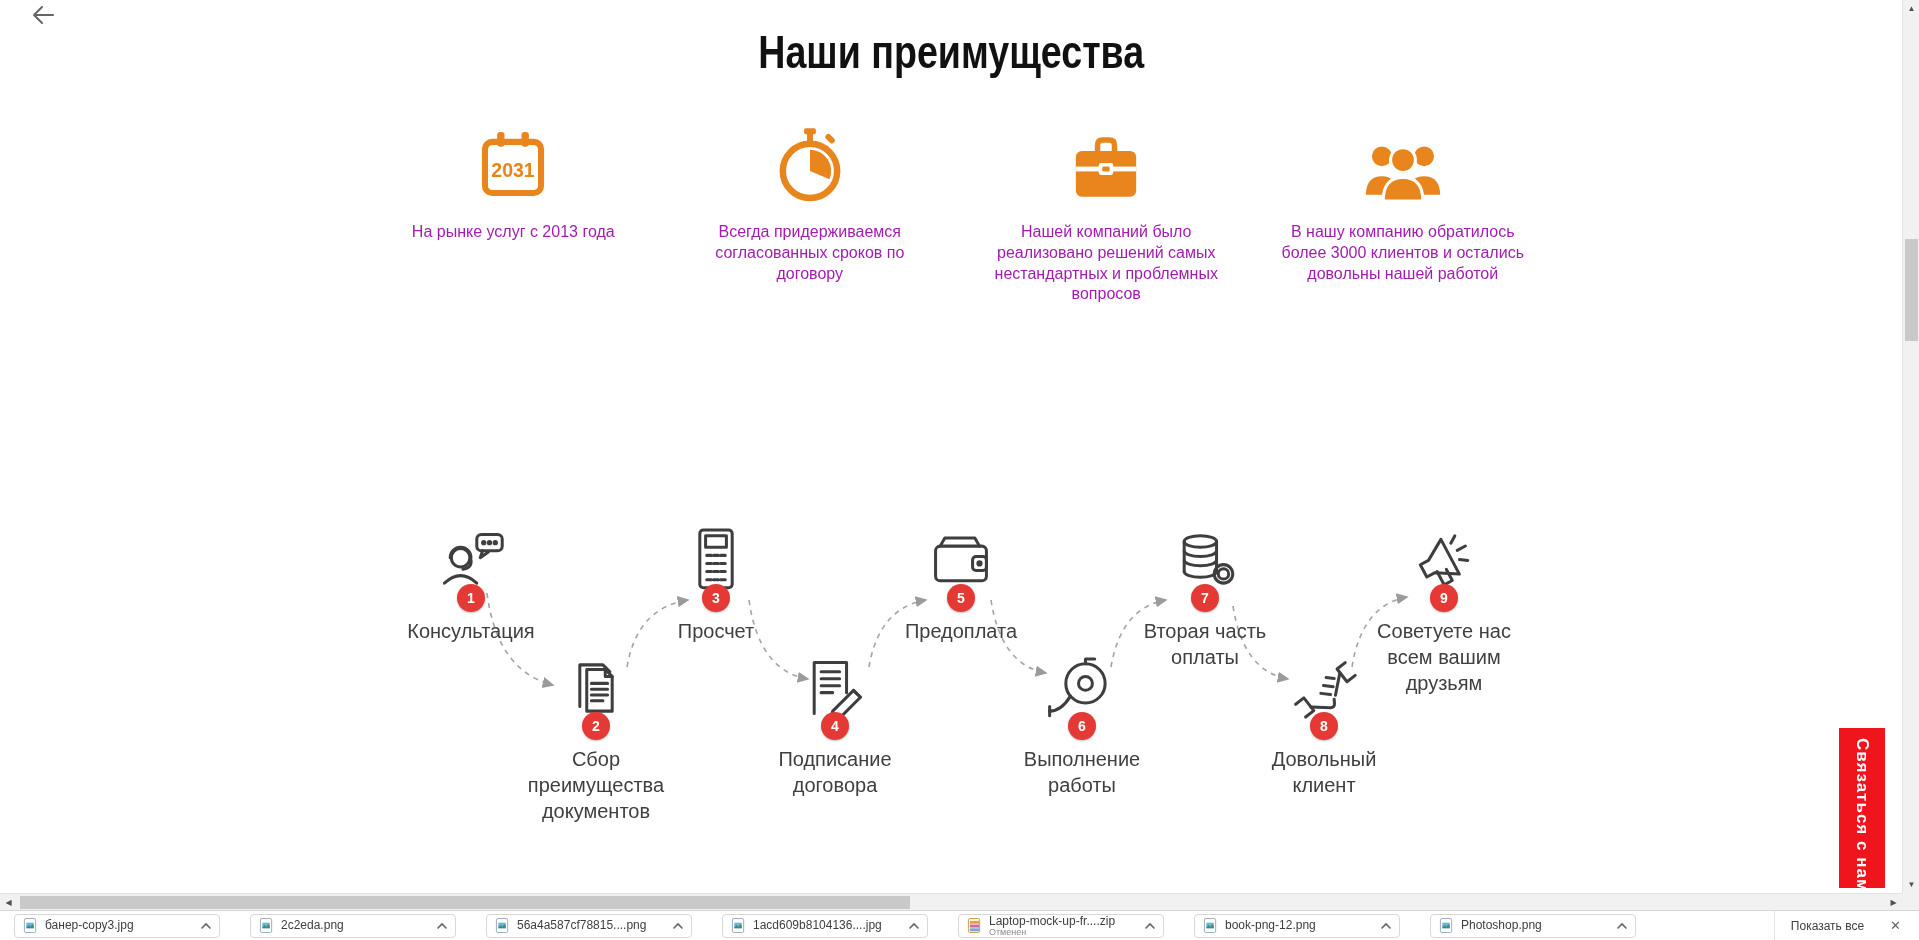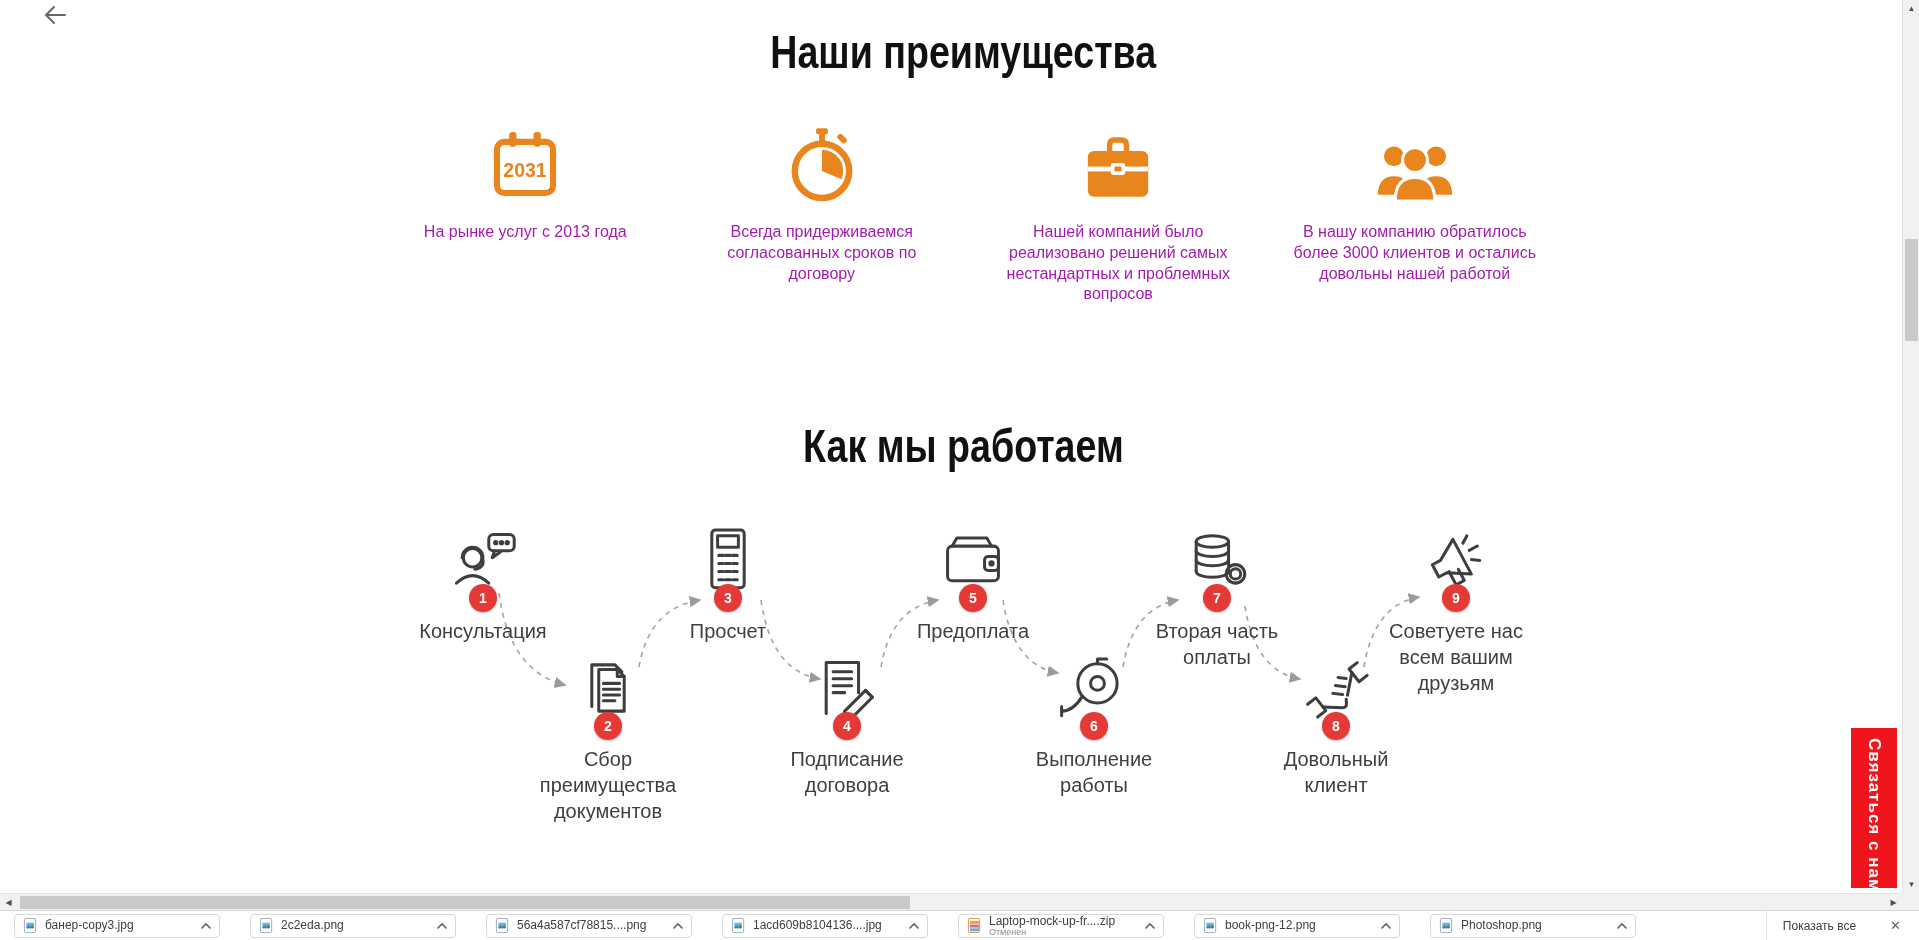--- a/index.html
+++ b/index.html
@@ -1,21 +1,21 @@
 <!DOCTYPE html>
 <html><head>
 <meta charset="utf-8">
 <style>
   * { box-sizing: border-box; margin: 0; padding: 0; }
   html,body { width:1919px; height:940px; }
   body {
     font-family:"Liberation Sans", sans-serif;
     background:#fff; position:relative; overflow:hidden; color:#3c3c3c;
   }
-  .page { position:absolute; left:12px; top:0; width:1902px; height:893px; background:#fff; overflow:hidden; }
+  .page { position:absolute; left:0; top:0; width:1902px; height:893px; background:#fff; overflow:hidden; }
 
   
   .back-arrow { position:absolute; left:30px; top:4px; width:26px; height:22px; color:#555; }
 
   
   .section-title { position:absolute; width:100%; text-align:center; color:#111; }
   .section-title span { display:inline-block; font-weight:700; font-size:47px; transform:scaleX(.8); transform-origin:center; letter-spacing:0px; }
   #title-advantages { top:24px; }
   #title-process { top:418px; }
 
@@ -71,21 +71,21 @@
     width:206px; height:24px; margin-right:30px; flex:0 0 auto;
     border:1px solid #d8d8d8; border-radius:4px; background:#fff;
     display:flex; align-items:center; padding:0 6px 0 8px; cursor:pointer;
   }
   .dl-icon { width:15px; height:15px; flex:0 0 auto; margin-right:7px; }
   .dl-texts { flex:1 1 auto; overflow:hidden; }
   .dl-name { font-size:12px; color:#3c4043; white-space:nowrap; overflow:hidden; text-overflow:ellipsis; line-height:13px; }
   .dl-status { font-size:9px; color:#8a8a8a; white-space:nowrap; overflow:hidden; line-height:9px; }
   .dl-caret { width:14px; height:14px; flex:0 0 auto; margin-left:4px; }
   .dl-right { margin-left:auto; display:flex; align-items:center; height:100%; border-left:1px solid #e3e3e3; padding:0 10px 0 16px; }
-  .show-all { font-size:12px; color:#3c4043; white-space:nowrap; margin-right:26px; cursor:pointer; }
+  .show-all { font-size:12px; color:#3c4043; white-space:nowrap; margin-right:18px; cursor:pointer; }
   .dl-close { font-size:13px; color:#5f6368; cursor:pointer; padding:0 8px; }
 
   svg.lineicon { stroke:#3e3e3e; stroke-width:2.6; fill:none; stroke-linecap:round; stroke-linejoin:round; }
 </style>
 </head>
 <body>
 
 <div class="page">
 
   <div class="back-arrow">
@@ -146,23 +146,20 @@
           <circle cx="50" cy="16" r="9" fill="#e8851c" stroke="#fff" stroke-width="2"></circle>
           <path d="M36 48 q0-17 14-17 q14 0 14 17 z" fill="#e8851c" stroke="#fff" stroke-width="2"></path>
           <circle cx="33" cy="19" r="10" fill="#e8851c" stroke="#fff" stroke-width="2.5"></circle>
           <path d="M17 52 q0-19 16-19 q16 0 16 19 z" fill="#e8851c" stroke="#fff" stroke-width="2.5"></path>
         </svg>
       </div>
       <div class="adv-text">В нашу компанию обратилось более 3000 клиентов и остались довольны нашей работой</div>
     </div>
   </div>
 
-  <div class="section-title" id="title-process">
-    <span>Как мы работаем</span>
-  </div>
 
   <svg class="arrows-layer" viewBox="0 0 1902 893">
     <defs>
       <marker id="arr" markerWidth="9" markerHeight="9" refX="6.5" refY="3.5" orient="auto">
         <path d="M0,0 L7.5,3.5 L0,7 z" fill="#9b9b9b"></path>
       </marker>
     </defs>
     <g stroke="#a3a3a3" stroke-width="1.6" fill="none" stroke-dasharray="5 5">
       <path d="M487 593 Q497 671, 553 685" marker-end="url(#arr)"></path>
       <path d="M627 667 Q637 608, 688 600" marker-end="url(#arr)"></path>

